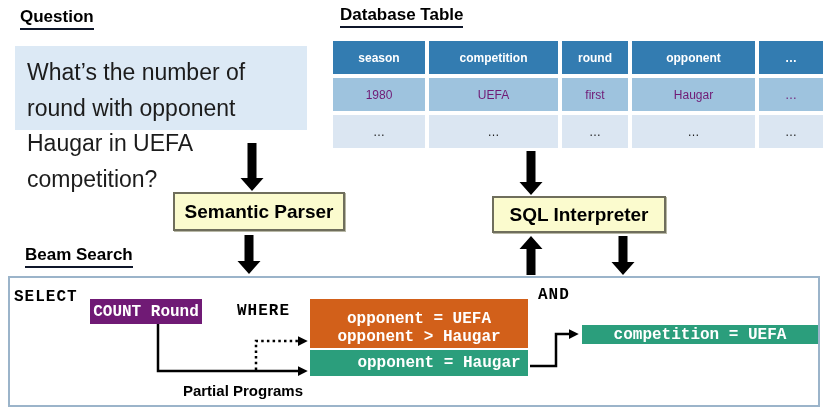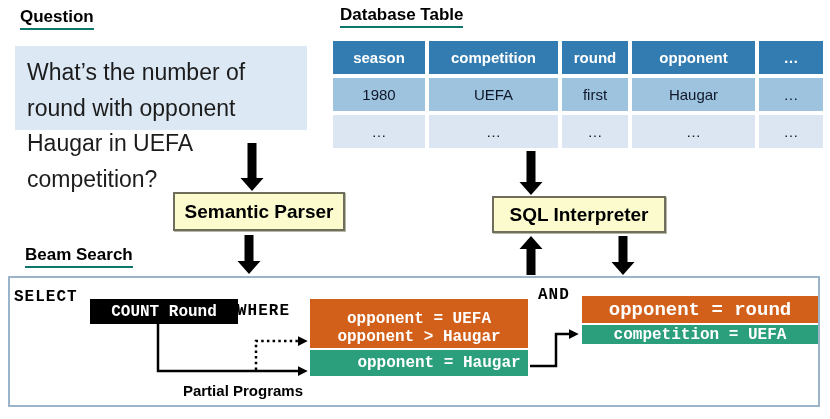--- a/index.html
+++ b/index.html
@@ -2,35 +2,35 @@
 <html><head>
 <meta charset="utf-8">
 <style>
   html,body{margin:0;padding:0;background:#fff;}
   .canvas{
     position:relative;width:830px;height:419px;background:#ffffff;
     font-family:"Liberation Sans",sans-serif;overflow:hidden;color:#111;
   }
   .hd{
     position:absolute;font-weight:bold;font-size:17px;color:#000;
-    border-bottom:2px solid #0f766e;padding-bottom:1px;line-height:1.2;
+    border-bottom:2px solid #0f172a;padding-bottom:1px;line-height:1.2;
   }
   .qbox{
     position:absolute;left:15px;top:46px;width:292px;height:84px;
     box-sizing:border-box;background:#dce9f5;padding:9px 12px;
     font-size:23px;line-height:1.55;color:#1c1c1c;
   }
   .dtable{
     position:absolute;left:333px;top:41px;width:490px;
     display:grid;grid-template-columns:92px 129px 66px 123px 64px;
-    grid-auto-rows:33px;gap:4px;font-size:15px;
+    grid-auto-rows:33px;gap:4px;font-size:12px;
   }
   .cell{display:flex;align-items:center;justify-content:center;}
   .th{background:#337cb1;color:#fff;font-weight:bold;}
-  .r1{background:#9ec3de;color:#0f172a;}
+  .r1{background:#9ec3de;color:#701a75;}
   .r2{background:#dbe6f2;color:#1a1a1a;}
   .module{
     position:absolute;background:#fbfbce;border:2px solid #6f6e5c;
     box-sizing:border-box;display:flex;align-items:center;justify-content:center;
     font-weight:bold;font-size:19px;color:#000;box-shadow:1px 1px 0 #b8b8a6;
   }
   .parser{left:173px;top:192px;width:172px;height:39px;}
   .interp{left:492px;top:196px;width:174px;height:37px;}
   .beambox{
     position:absolute;left:8px;top:276px;width:812px;height:131px;
@@ -89,30 +89,29 @@
     <div class="cell r2">…</div>
   </div>
 
   <div class="module parser">Semantic Parser</div>
   <div class="module interp">SQL Interpreter</div>
 
   <div class="hd" style="left:25px;top:245px;">Beam Search</div>
   <div class="beambox"></div>
 
   <span class="kw" style="left:14px;top:288px;">SELECT</span>
-  <div class="prog accepted" style="left: 90px; top: 299px; width: 148px; height: 25px; font-size: 16px; background-color: #000000;">COUNT Round</div>
+  <div class="prog accepted" style="left: 90px; top: 299px; width: 112px; height: 25px; font-size: 16px; background-color: #701a75;">COUNT Round</div>
   <span class="kw" style="left:237px;top:302px;">WHERE</span>
 
   <div class="prog rejected cand c1" style="background-color: rgb(210, 96, 26);">opponent = UEFA</div>
   <div class="prog rejected cand c2" style="background-color: rgb(210, 96, 26);">opponent &gt; Haugar</div>
   <div class="prog accepted cand c3" style="background-color: rgb(43, 158, 124);">opponent = Haugar</div>
 
   <span class="kw" style="left:538px;top:286px;">AND</span>
 
-  <div class="prog rejected n1" style="background-color: rgb(210, 96, 26);">opponent = round</div>
   <div class="prog accepted n2" style="background-color: rgb(43, 158, 124);">competition = UEFA</div>
 
   <div class="plabel">Partial Programs</div>
 
   <svg class="overlay" width="830" height="419" viewBox="0 0 830 419">
     <defs>
       <marker id="ah" markerWidth="4" markerHeight="4" refX="0.5" refY="2" orient="auto">
         <path d="M0,0 L4,2 L0,4 Z" fill="#000"></path>
       </marker>
     </defs>

